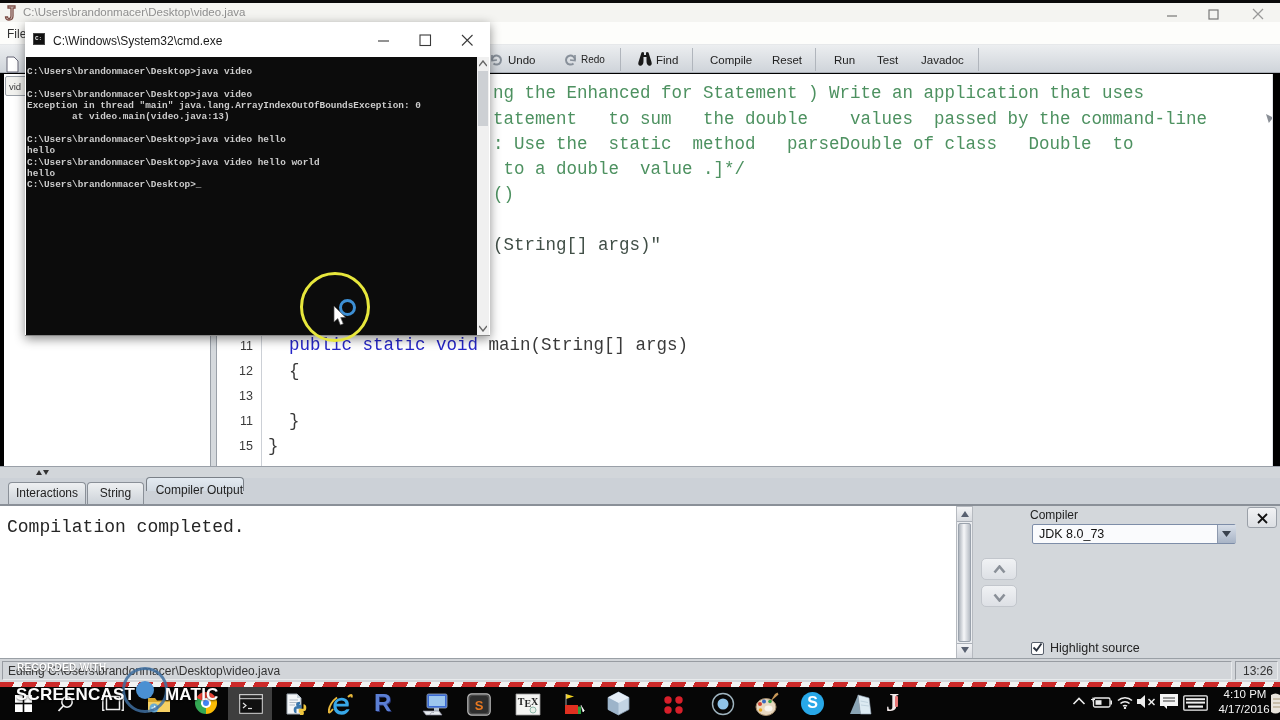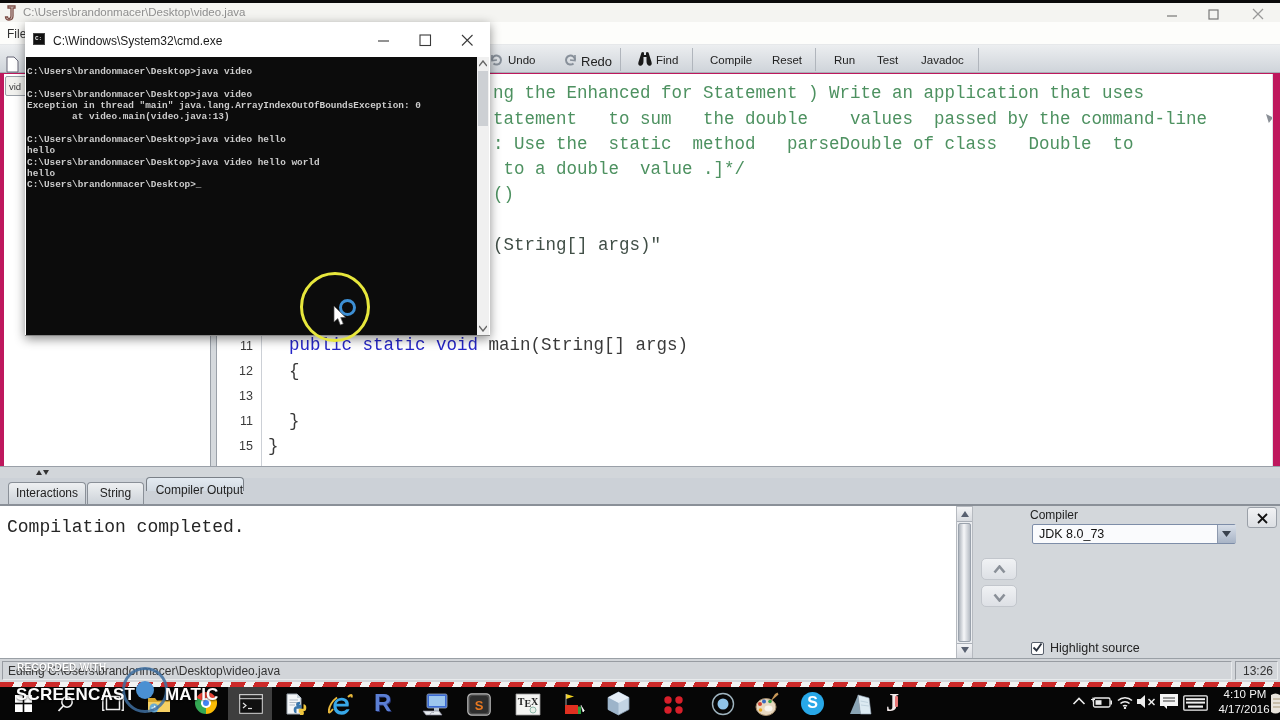--- a/index.html
+++ b/index.html
@@ -4,21 +4,21 @@
 <style>
   * { margin:0; padding:0; box-sizing:border-box; }
   html,body { width:1280px; height:720px; overflow:hidden; background:#fff;
     font-family:"Liberation Sans", sans-serif; }
   .abs { position:absolute; }
   .mono { font-family:"Liberation Mono", monospace; }
   pre { font-family:"Liberation Mono", monospace; }
 </style>
 </head>
 <body>
-<div class="abs" style="left:0;top:0;width:1280px;height:720px;background:#be185d;">
+<div class="abs" style="left:0;top:0;width:1280px;height:720px;background:#000000;">
 
 <div class="abs" style="left:0;top:0;width:1280px;height:3px;background:#0a0a0a;"></div>
 
 <div class="abs" style="left:0;top:3px;width:1280px;height:19px;background:#f4f4f1;">
   <svg class="abs" style="left:4px;top:2px;" width="14" height="17" viewBox="0 0 14 17">
     <path d="M4 1 L11 1 L11 3 L9 3 L9 11 C9 14 7 15 5 15 C3 15 1.5 14 1.5 12 L3.5 12 C3.5 13 4 13.5 5 13.5 C6 13.5 7 13 7 11 L7 3 L4 3 Z" fill="none" stroke="#7a4a42" stroke-width="1.3"></path>
   </svg>
   <div class="abs" style="left:23px;top:3px;font-size:11.5px;color:#8f8f8f;">C:\Users\brandonmacer\Desktop\video.java</div>
   <svg class="abs" style="left:1165px;top:4px;" width="110" height="14" viewBox="0 0 110 14">
     <line x1="2" y1="9" x2="12" y2="9" stroke="#777" stroke-width="1.2"></line>
@@ -41,21 +41,21 @@
   <svg class="abs" style="left:489px;top:7px;" width="15" height="15" viewBox="0 0 15 15">
     <path d="M3 8 a4.5 4.5 0 1 1 1.5 3.4" fill="none" stroke="#88909a" stroke-width="2"></path>
     <path d="M3 3 L3 8.5 L8 8" fill="none" stroke="#88909a" stroke-width="1.6"></path>
   </svg>
   <div class="abs" style="left:508px;top:9px;font-size:11.5px;color:#222;">Undo</div>
 
   <svg class="abs" style="left:563px;top:7px;" width="15" height="15" viewBox="0 0 15 15">
     <path d="M12 8 a4.5 4.5 0 1 0 -1.5 3.4" fill="none" stroke="#88909a" stroke-width="2"></path>
     <path d="M12 3 L12 8.5 L7 8" fill="none" stroke="#88909a" stroke-width="1.6"></path>
   </svg>
-  <div class="abs" style="left:581px;top:9px;font-size:13px;color:#222;">Redo</div>
+  <div class="abs" style="left:581px;top:9px;font-size:10px;color:#222;">Redo</div>
   <div class="abs" style="left:620px;top:3px;width:1px;height:23px;background:#b0b5bc;"></div>
 
   <svg class="abs" style="left:637px;top:6px;" width="16" height="16" viewBox="0 0 16 16">
     <path d="M4.5 1.5 C6 0.5 7 1 7 2.5 L7 4 L9 4 L9 2.5 C9 1 10 0.5 11.5 1.5 L14.5 11 C15.5 14 13.5 15.5 11.5 14.5 C10 13.8 9.5 12 9.5 10 L9.5 6 L6.5 6 L6.5 10 C6.5 12 6 13.8 4.5 14.5 C2.5 15.5 0.5 14 1.5 11 Z" fill="#1a1a1a"></path>
   </svg>
   <div class="abs" style="left:656px;top:9px;font-size:11.5px;color:#222;">Find</div>
   <div class="abs" style="left:692px;top:3px;width:1px;height:23px;background:#b0b5bc;"></div>
   <div class="abs" style="left:710px;top:9px;font-size:11.5px;color:#222;">Compile</div>
   <div class="abs" style="left:772px;top:9px;font-size:11.5px;color:#222;">Reset</div>
   <div class="abs" style="left:815px;top:3px;width:1px;height:23px;background:#b0b5bc;"></div>

